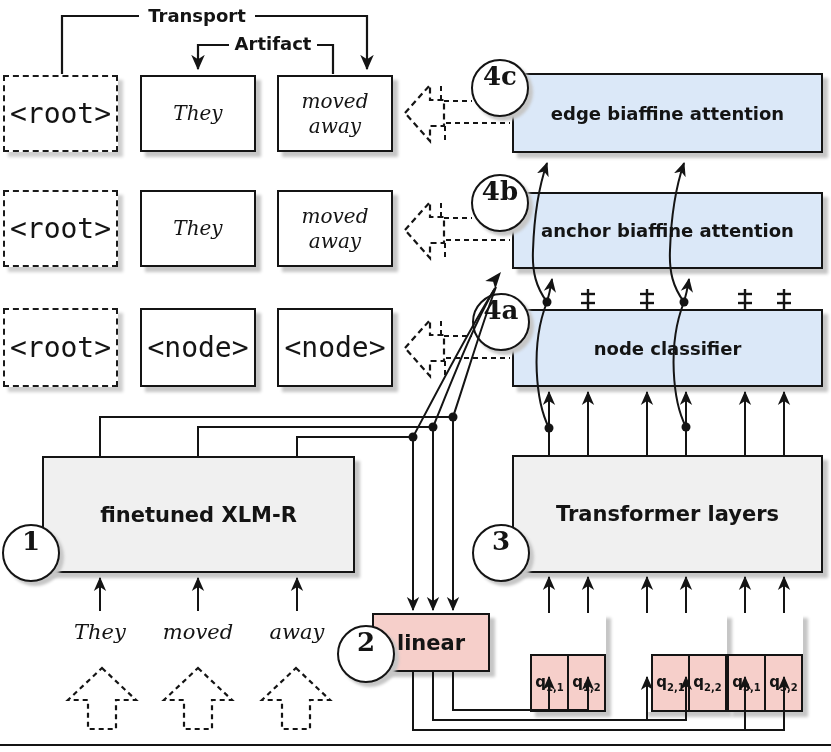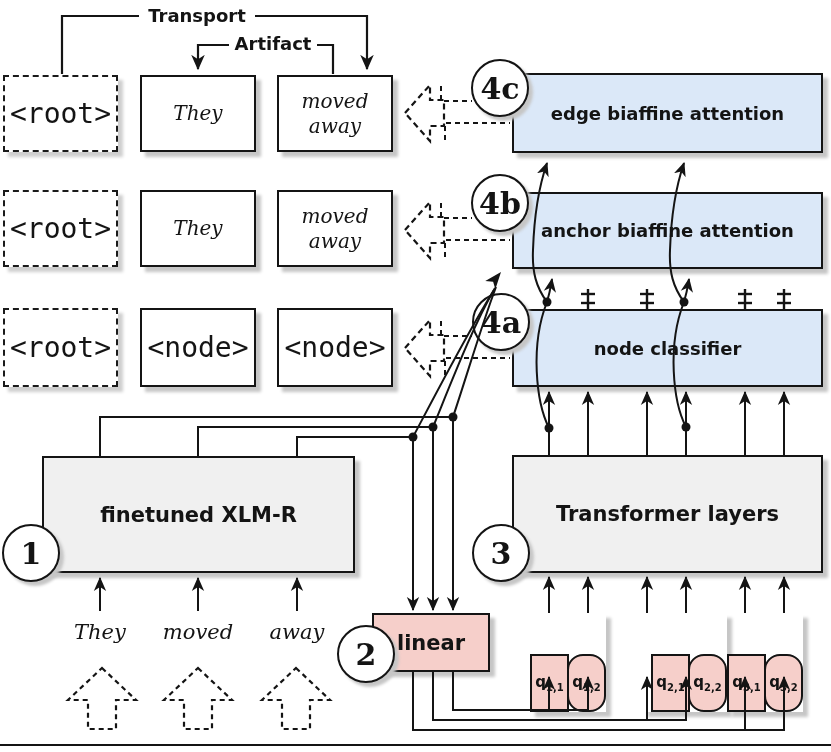--- a/index.html
+++ b/index.html
@@ -15,32 +15,32 @@
   .dashedbox{border:2.5px dashed #1a1a1a;box-shadow:5px 5px 3px #cfcfcf;}
   .blue{background:var(--module-blue);}
   .gray{background:var(--module-gray);}
   .pink{background:var(--module-pink);}
   .lbl-bold{font-weight:bold;font-size:18px;letter-spacing:0px;}
   .lbl-big{font-weight:bold;font-size:21px;}
   .lbl-serif{font-family:"DejaVu Serif","Liberation Serif",serif;font-style:italic;
              font-size:20px;white-space:pre-line;line-height:1.25;}
   .lbl-mono{font-family:"DejaVu Sans Mono","Liberation Mono",monospace;font-size:28px;}
   .circle{position:absolute;box-sizing:border-box;width:58px;height:58px;border-radius:50%;
-          border:2.6px solid var(--line-black);background:#fff;display:flex;align-items:center;
+          border:2.6px solid var(--line-black);background:#fff;display:flex;
           justify-content:center;z-index:20;box-shadow:4px 4px 3px var(--shadow-gray);
-          font-family:"DejaVu Serif","Liberation Serif",serif;font-weight:bold;font-size:30px;}
+          font-family:"DejaVu Serif","Liberation Serif",serif;font-weight:bold;font-size:26px;}
   .word{position:absolute;width:90px;text-align:center;font-family:"DejaVu Serif","Liberation Serif",serif;
         font-style:italic;font-size:21px;z-index:10;}
   .edgelabel{position:absolute;background:#fff;text-align:center;font-weight:bold;font-size:18px;
              z-index:40;padding:0 3px;}
   .qpair{position:absolute;display:flex;z-index:10;box-shadow:5px 5px 3px var(--shadow-gray);}
   .qbox{box-sizing:border-box;width:39px;height:58px;border:2px solid var(--line-black);
         background:var(--module-pink);display:flex;align-items:center;justify-content:center;
         font-weight:bold;font-size:15px;margin-top:41px;}
-  .qbox+.qbox{margin-left:-2px;border-radius:16px;}
+  .qbox+.qbox{margin-left:-2px;}
   .qbox sub{font-size:10px;font-weight:bold;}
   svg.overlay{position:absolute;left:0;top:0;z-index:30;pointer-events:none;}
 </style>
 </head>
 <body>
 
 <div class="stage">
 
   <div class="edgelabel" style="left:139px;top:5px;width:110px;">Transport</div>
   <div class="edgelabel" style="left:229px;top:33px;width:82px;">Artifact</div>

